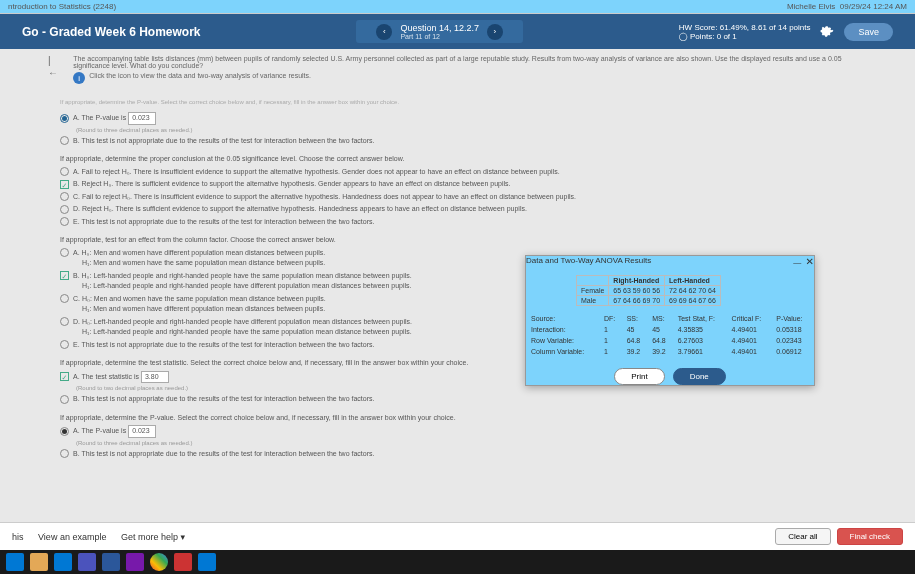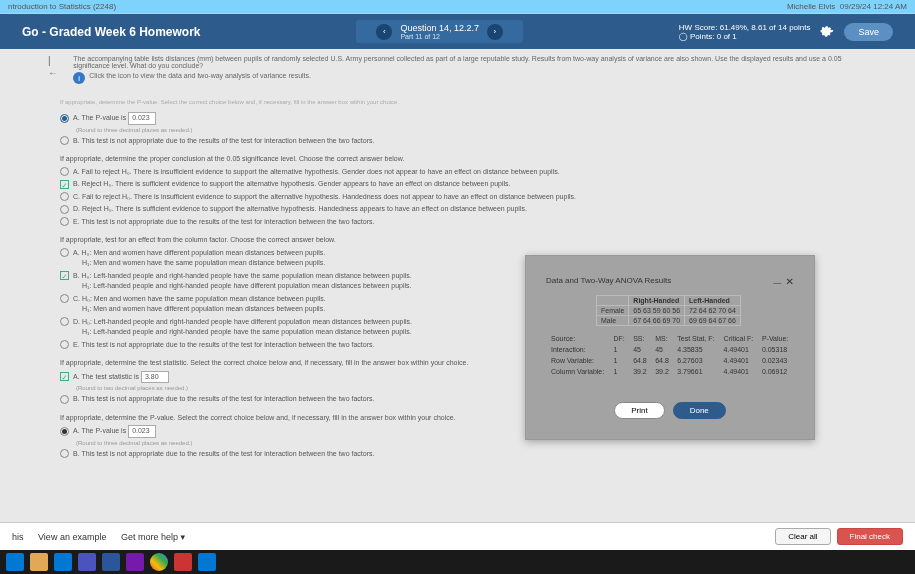--- a/index.html
+++ b/index.html
@@ -16,28 +16,28 @@
 .info-icon{width:12px;height:12px;background:#3478c4;border-radius:50%;color:#fff;display:flex;align-items:center;justify-content:center;font-size:8px;flex-shrink:0}
 .collapse-icon{cursor:pointer;font-size:10px;padding:0 8px}
 .content{padding:4px 40px 4px 60px;font-size:7px;color:#555;line-height:1.5}
 .qline{padding:1px 0}
 .radio{display:inline-block;width:9px;height:9px;border:1px solid #888;border-radius:50%;margin-right:4px;vertical-align:middle;cursor:pointer;position:relative}
 .radio.sel::after{content:"";position:absolute;width:5px;height:5px;background:#333;border-radius:50%;top:1px;left:1px}
 .radio.sel-blue{border-color:#236493}
 .radio.sel-blue::after{content:"";position:absolute;width:5px;height:5px;background:#236493;border-radius:50%;top:1px;left:1px}
 .check{display:inline-block;width:9px;height:9px;border:1px solid #4a8;margin-right:4px;vertical-align:middle;color:#4a8;font-size:7px;text-align:center;line-height:9px}
 .inp{border:1px solid #aaa;padding:0 3px;font-size:7px;width:28px;display:inline-block;background:#fff}
-.popup{position:absolute;right:100px;top:255px;width:290px;background:#a3a3a3;border:1px solid #999;box-shadow:0 2px 8px rgba(0,0,0,.3);padding:20px;font-size:8px}
+.popup{position:absolute;right:100px;top:255px;width:290px;background:#7dd3fc;border:1px solid #999;box-shadow:0 2px 8px rgba(0,0,0,.3);padding:0;font-size:8px}
 .popup-hdr{display:flex;justify-content:space-between;margin-bottom:8px}
 .popup-close{cursor:pointer;font-size:10px}
 .tbl{border-collapse:collapse;font-size:7px;margin-bottom:6px}
 .tbl td,.tbl th{border:1px solid #bbb;padding:1px 4px;text-align:left}
 .tbl2{font-size:7px;width:100%}
 .tbl2 td{padding:1px 3px}
-.pop-btns{display:flex;gap:8px;justify-content:center;margin-top:24px}
+.pop-btns{display:flex;gap:8px;justify-content:center;margin-top:10px}
 .pbtn{padding:3px 16px;border-radius:10px;font-size:8px;cursor:pointer;border:1px solid #888;background:#fff}
 .pbtn.done{background:#2c5b8c;color:#fff;border-color:#2c5b8c}
 .footer{position:absolute;bottom:24px;left:0;right:0;background:#fff;border-top:1px solid #ccc;padding:5px 12px;display:flex;justify-content:space-between;align-items:center;font-size:9px}
 .fbtn{padding:3px 12px;border-radius:3px;border:1px solid #aaa;background:#f5f5f5;font-size:8px;cursor:pointer}
 .fbtn.red{background:#d9534f;color:#fff;border-color:#c44}
 .taskbar{position:absolute;bottom:0;left:0;right:0;height:24px;background:#1a1a1a;display:flex;align-items:center;padding:0 6px;gap:6px}
 .tbicon{width:18px;height:18px;border-radius:2px;cursor:pointer}
 .sub{font-size:6px;color:#999;margin-left:16px}
 .faded{color:#aaa;font-size:6px;margin:4px 0}
 </style>

